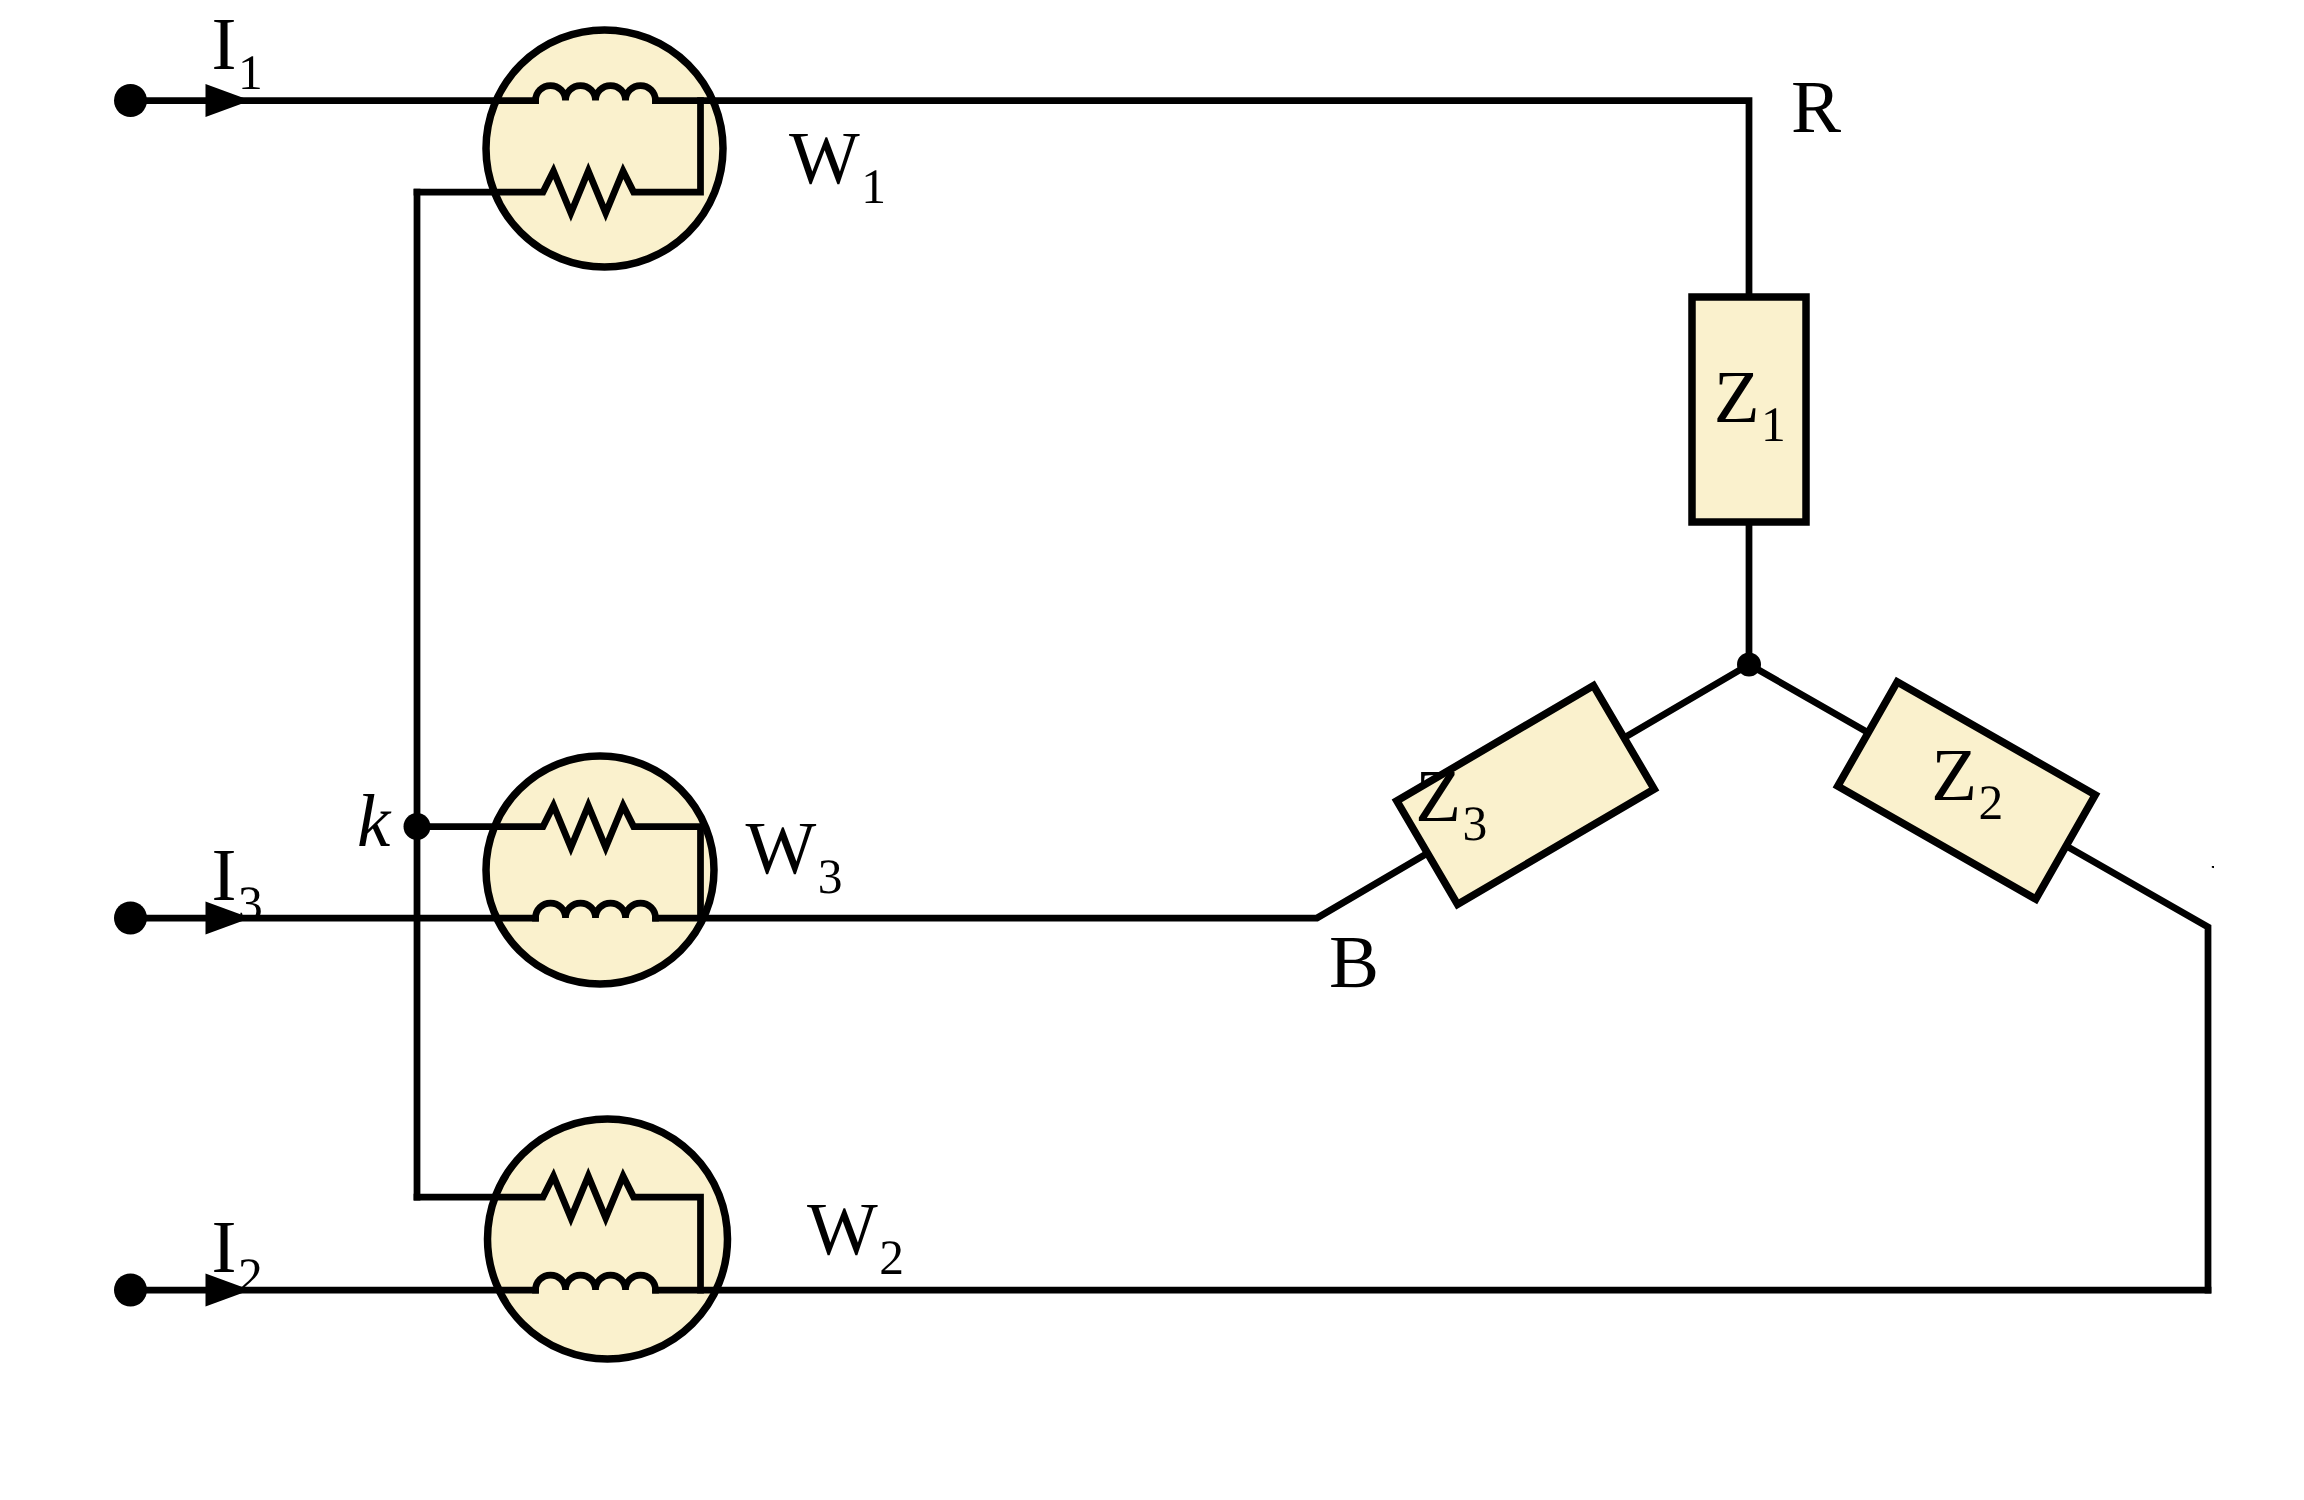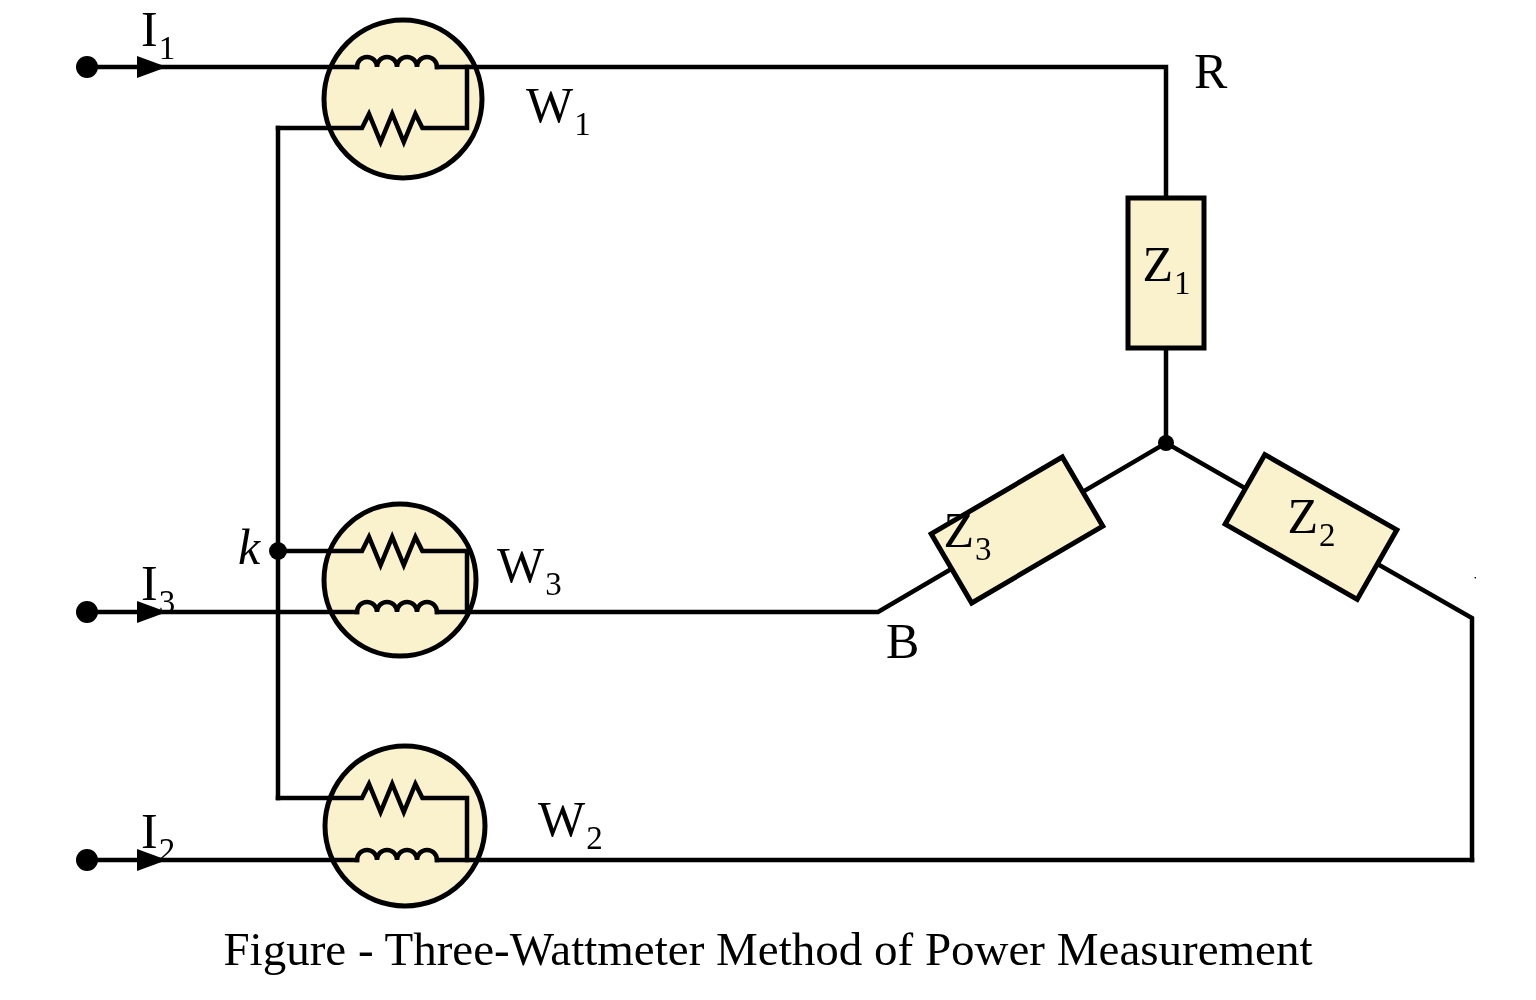--- a/index.html
+++ b/index.html
@@ -135,15 +135,14 @@
   <div class="lbl" style="left:886px; top:616px;"><span>B</span></div>
 
   <div class="lbl" style="left:1474px; top:568px;"><span>Y</span></div>
 
   <div class="lbl centered" style="left:1166px; top:264px;"><span>Z</span><span class="sub">1</span></div>
 
   <div class="lbl centered" style="left:1311px; top:516px;"><span>Z</span><span class="sub">2</span></div>
 
   <div class="lbl centered" style="left:967px; top:530px;"><span>Z</span><span class="sub">3</span></div>
 
-  <div id="caption">Figure - Three-Wattmeter Method of Power Measurement</div>
 
 </div>
 
 </body></html>

